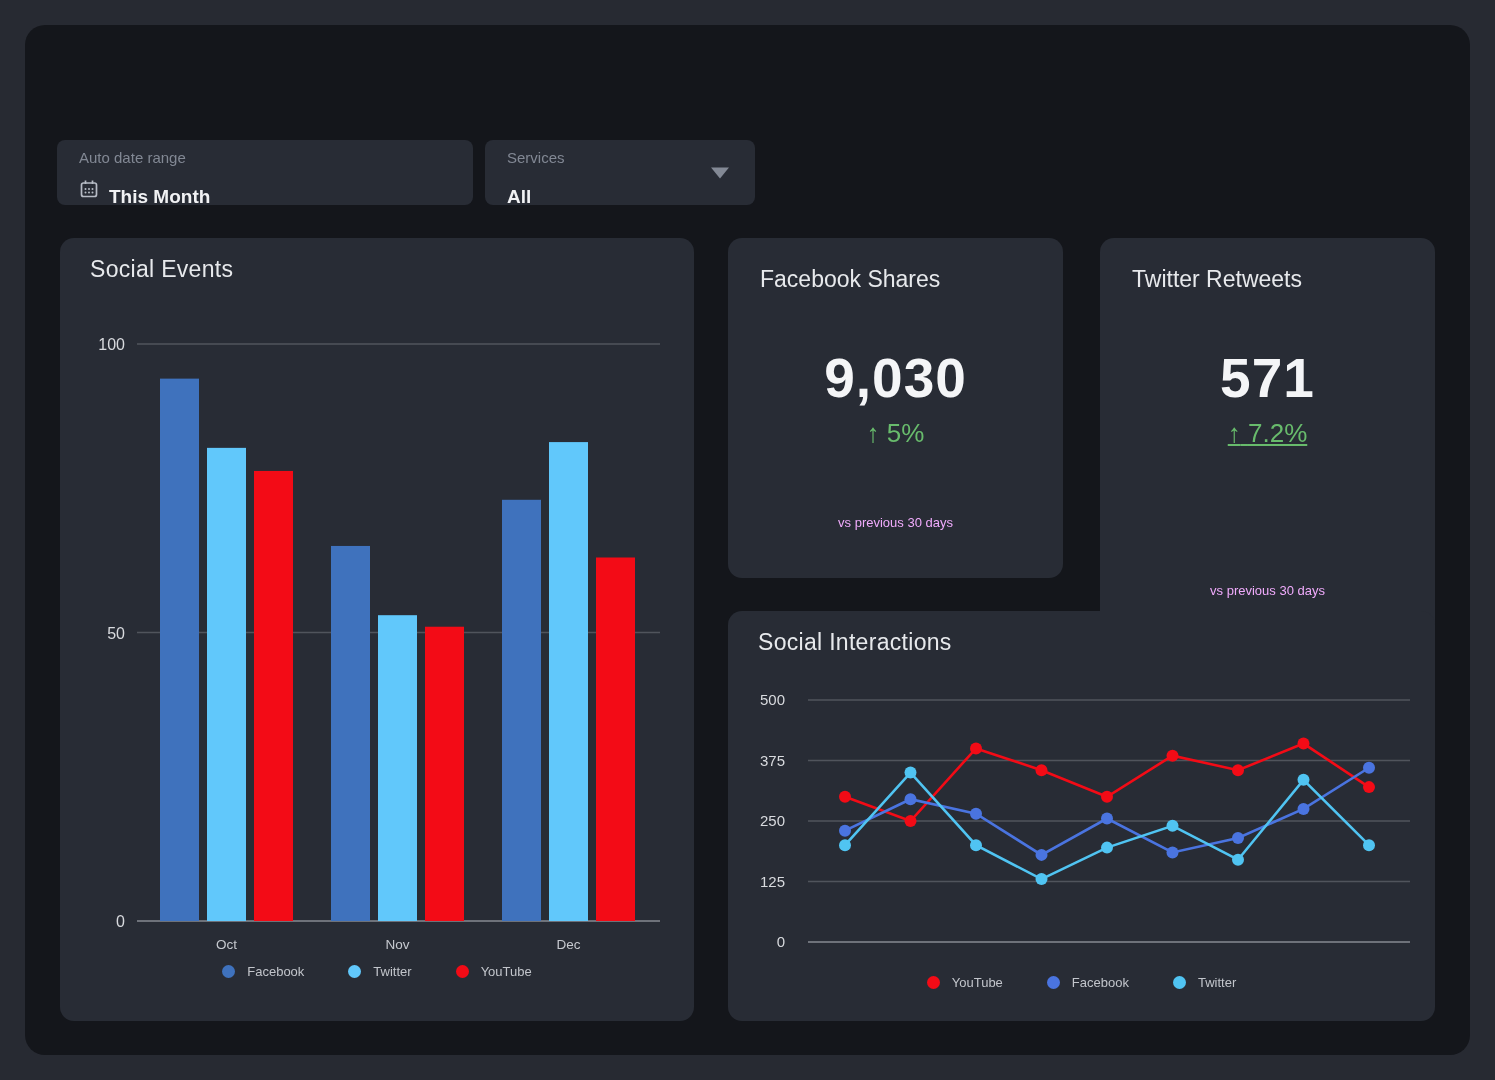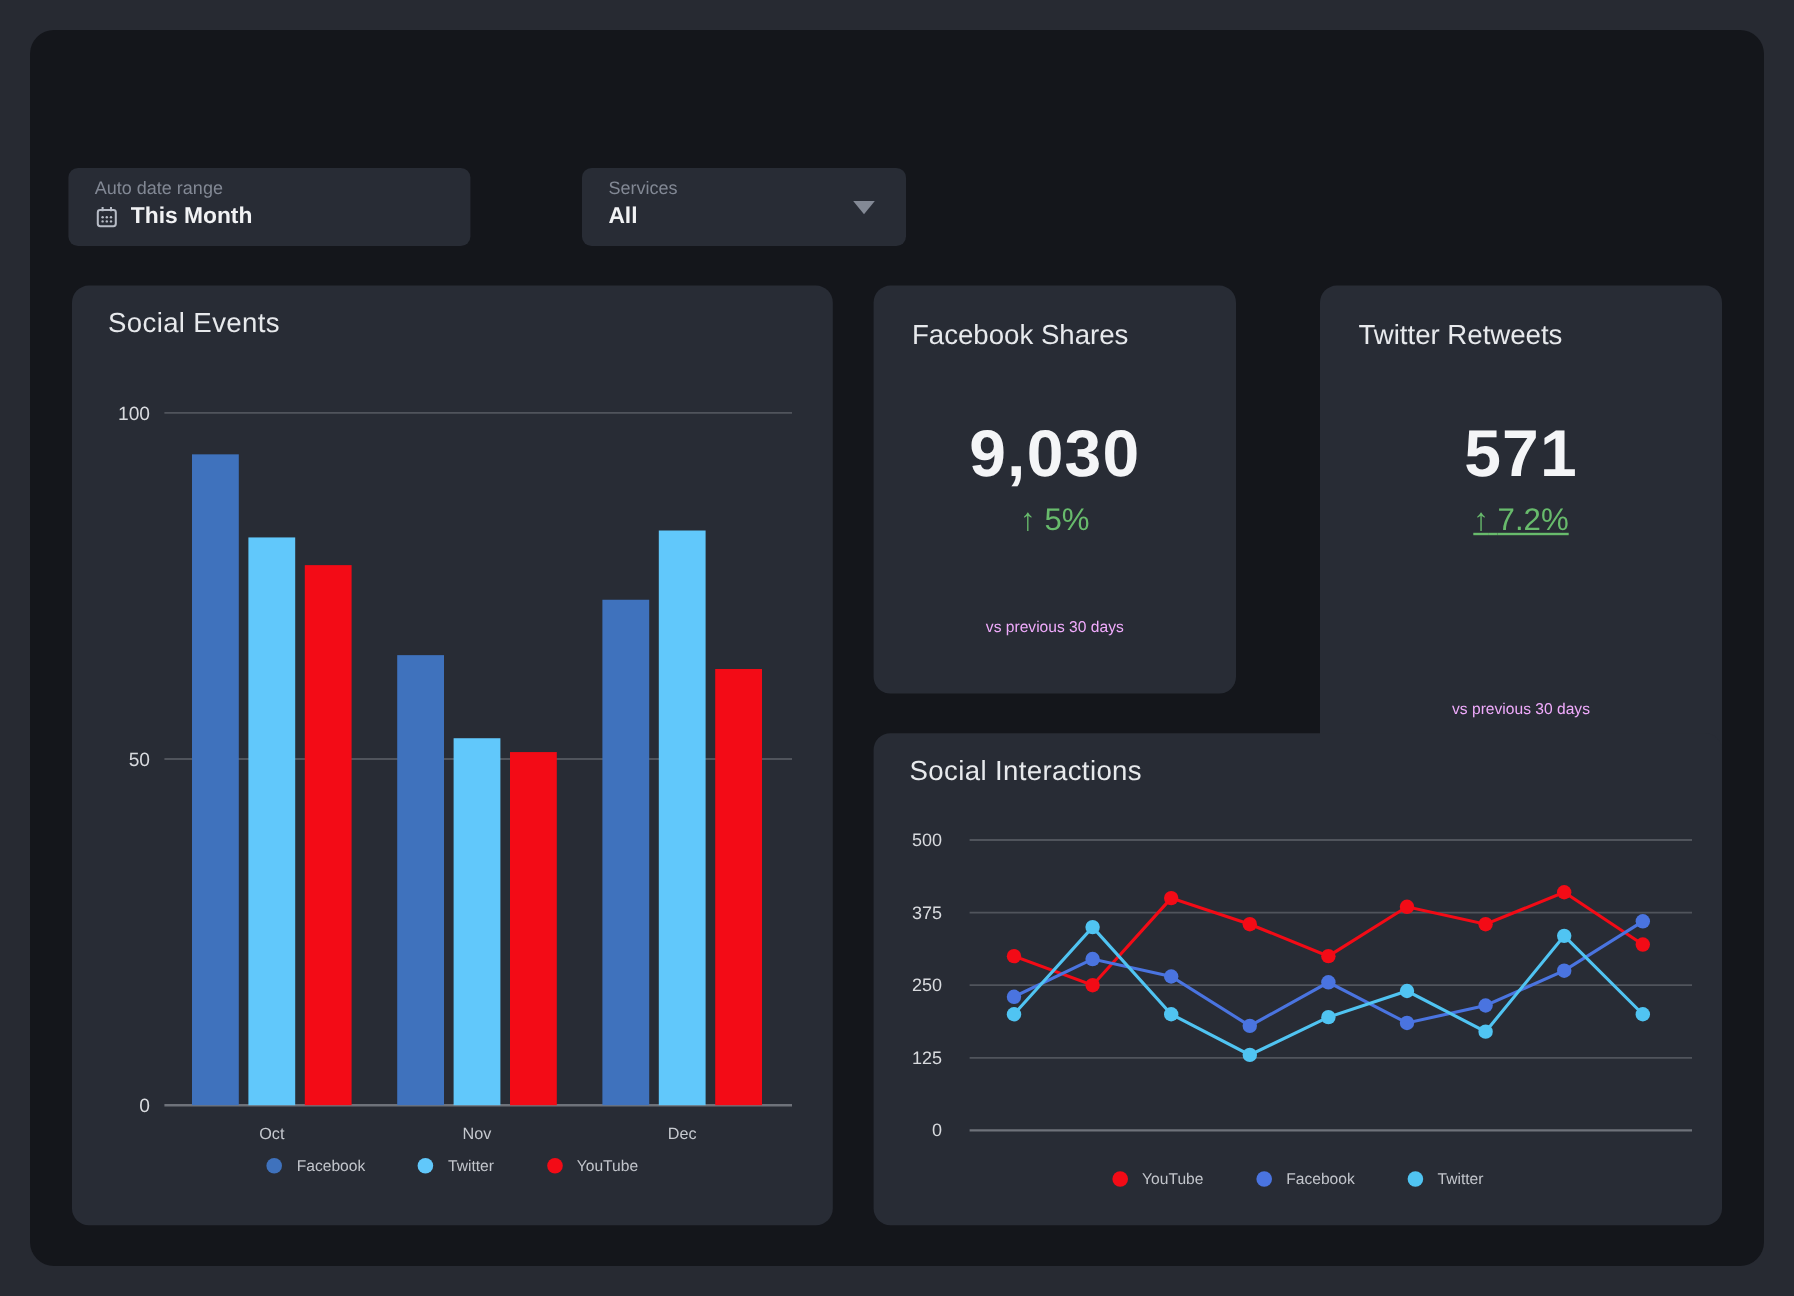--- a/index.html
+++ b/index.html
@@ -16,35 +16,35 @@
   .page-title {
     position:absolute; left:32px; top:30px;
     font-size:34px; font-weight:400; color:#e9ebee; letter-spacing:.5px;
   }
   
   .filter {
     position:absolute; top:115px; height:65px;
     background:#282c35; border-radius:8px; padding:9px 22px;
     cursor:pointer;
   }
-  .filter-date { left:32px; width:335px; }
+  .filter-date { left:32px; width:416px; }
   .filter-services { left:460px; width:270px; }
   .filter-label { font-size:15px; color:#828894; margin-bottom:4px; }
   .filter-value-row { display:flex; align-items:center; gap:10px; }
-  .filter-value { font-size:19px; font-weight:700; color:#f1f2f4; }
+  .filter-value { font-size:19px; font-weight:700; color:#f1f2f4;margin-top:16px; }
   .caret {
     position:absolute; right:26px; top:50%; transform:translateY(-50%);
     width:0; height:0; border-left:9px solid transparent; border-right:9px solid transparent;
     border-top:11px solid #838995;
   }
   
   .card { position:absolute; background:#282c35; border-radius:14px; }
   .card-title { position:absolute; left:30px; top:18px; font-size:23px; color:#e7e9ec; letter-spacing:.3px;text-align:right; }
   .card-events { left:35px; top:213px; width:634px; height:783px; }
-  .card-fb { left:703px; top:213px; width:302px; height:340px; }
+  .card-fb { left:703px; top:213px; width:335px; height:340px; }
   .card-tw { left:1075px; top:213px; width:335px; height:408px; }
   .card-interactions { left:703px; top:586px; width:707px; height:410px; }
   .plot { position:absolute; left:0; top:0; width:100%; height:100%; }
   
   .stat-title { position:absolute; left:32px; top:28px; font-size:23px; color:#e7e9ec; }
   .stat-value {
     position:absolute; left:0; right:0; top:108px; text-align:center;
     font-size:55px; font-weight:700; color:#f4f5f7; letter-spacing:1px;
   }
   .stat-delta { position:absolute; left:0; right:0; top:180px; text-align:center; font-size:26px; }

